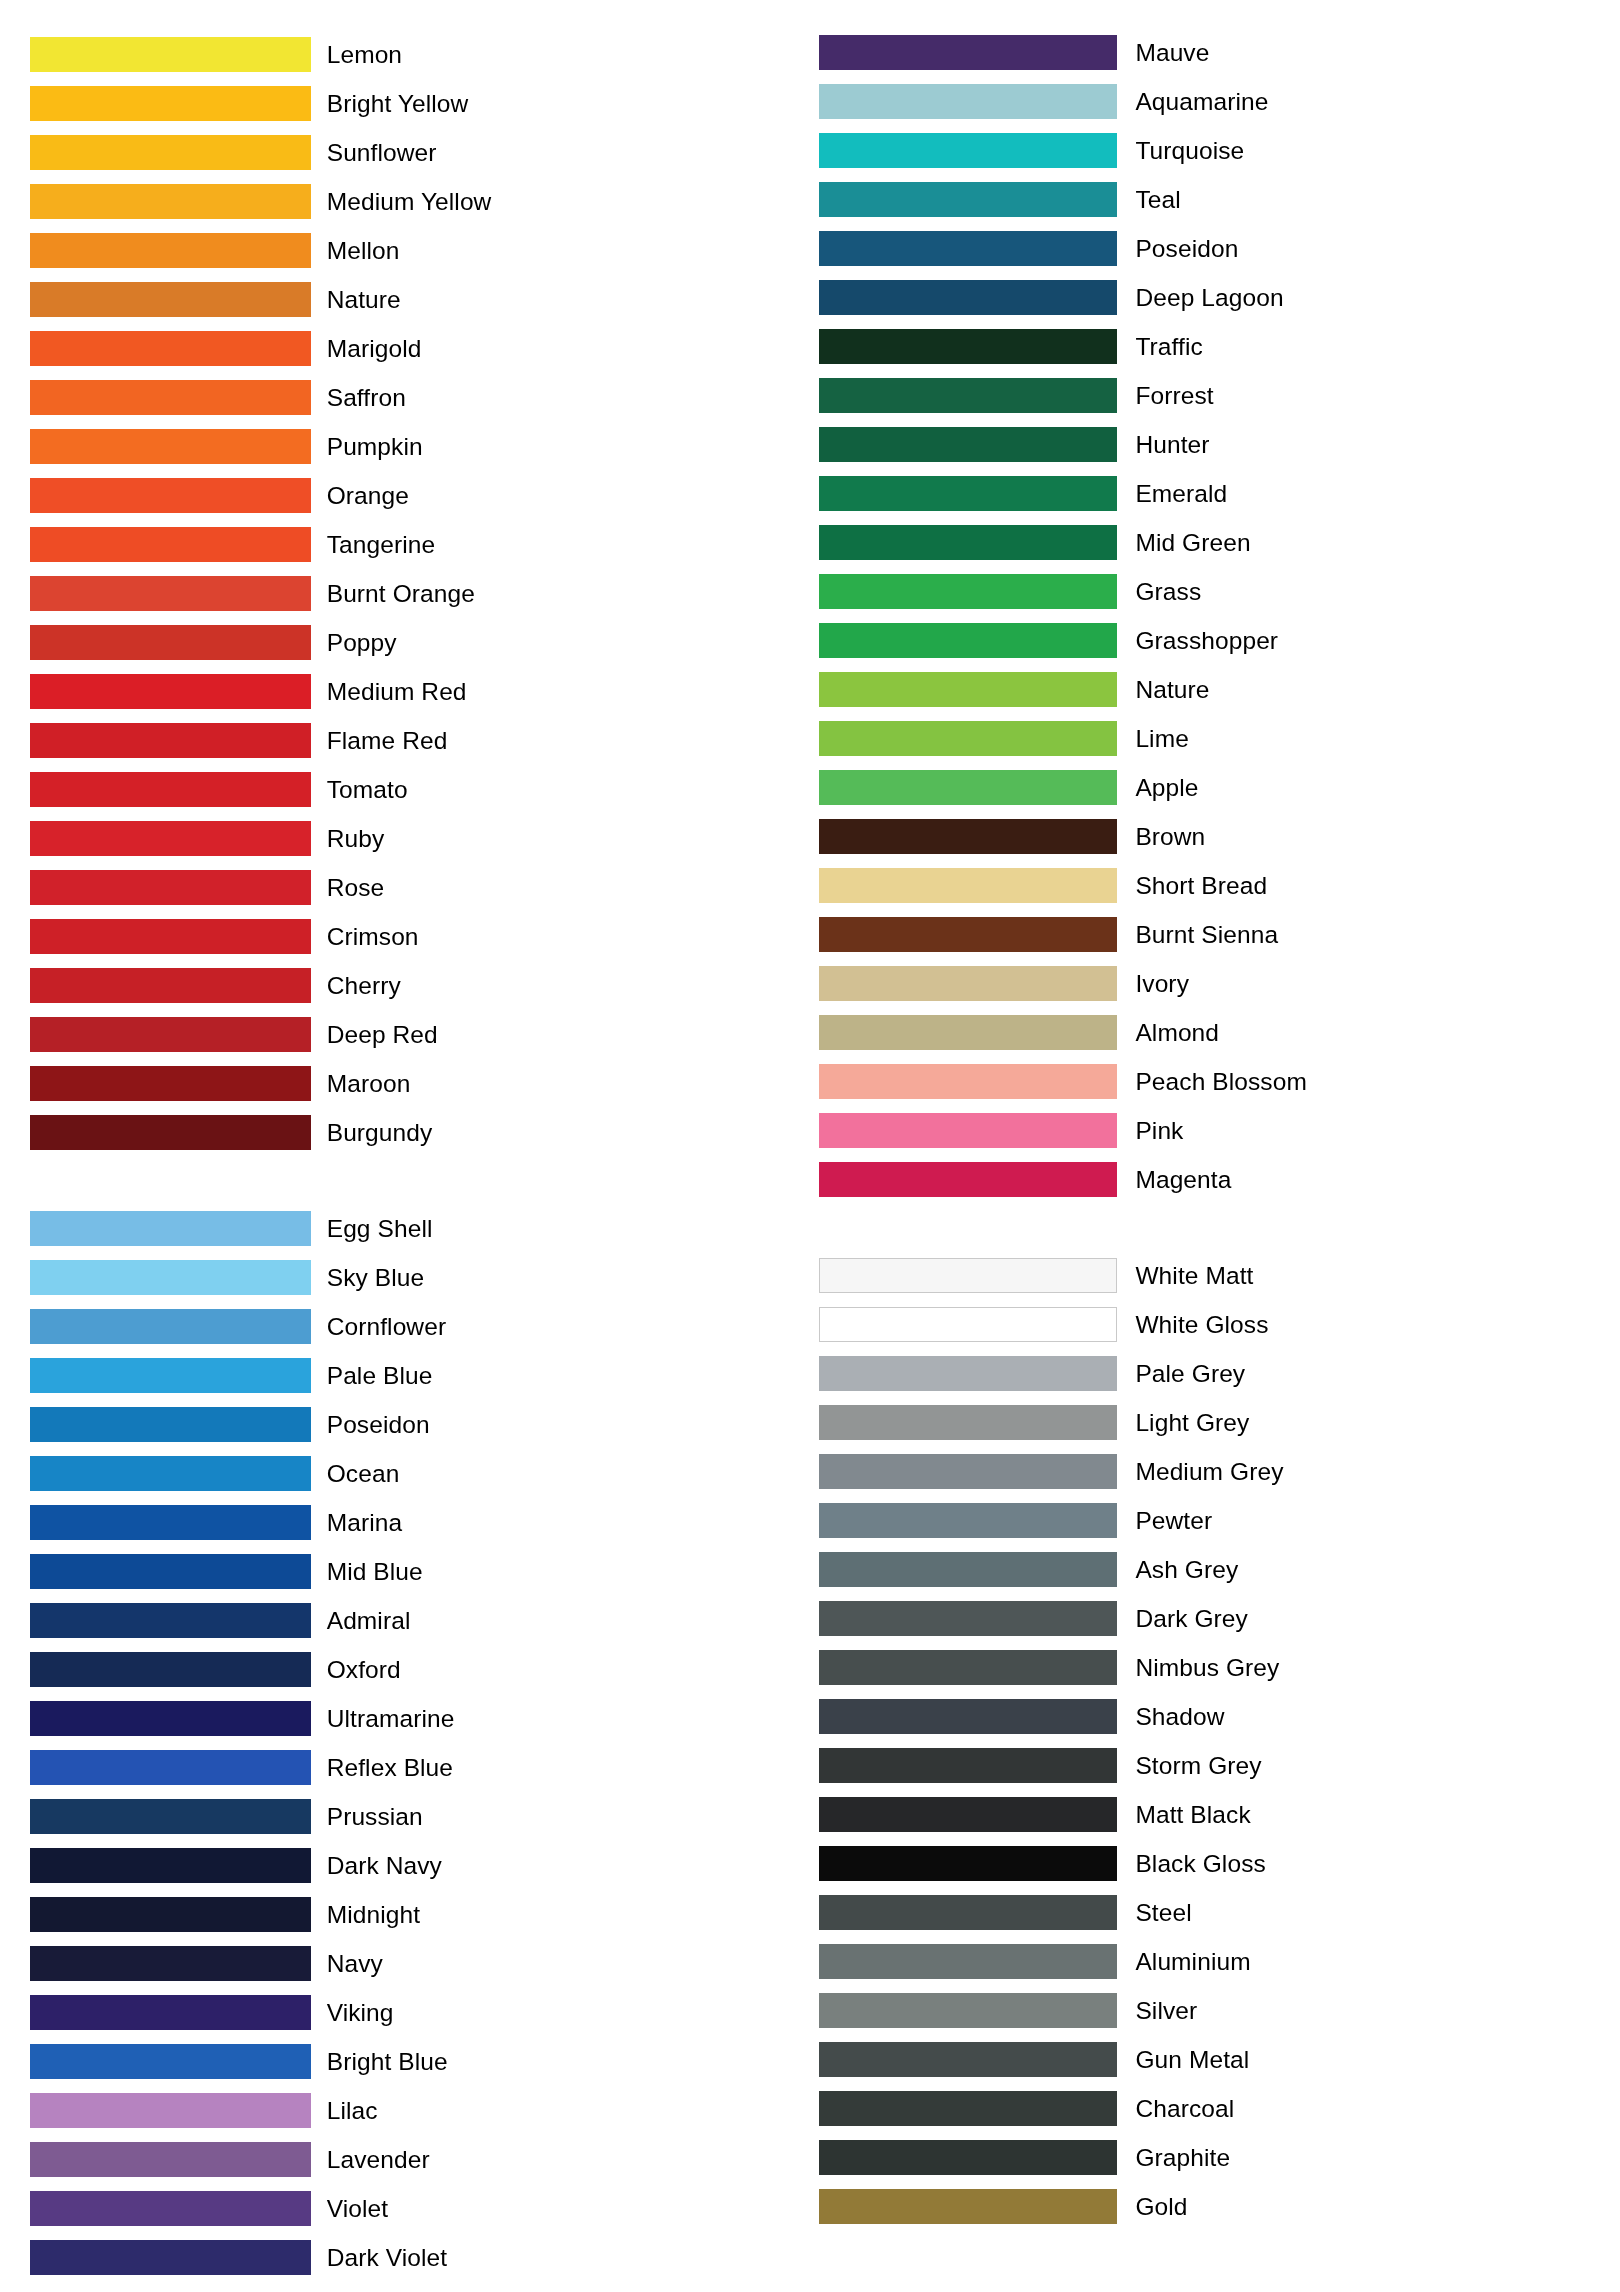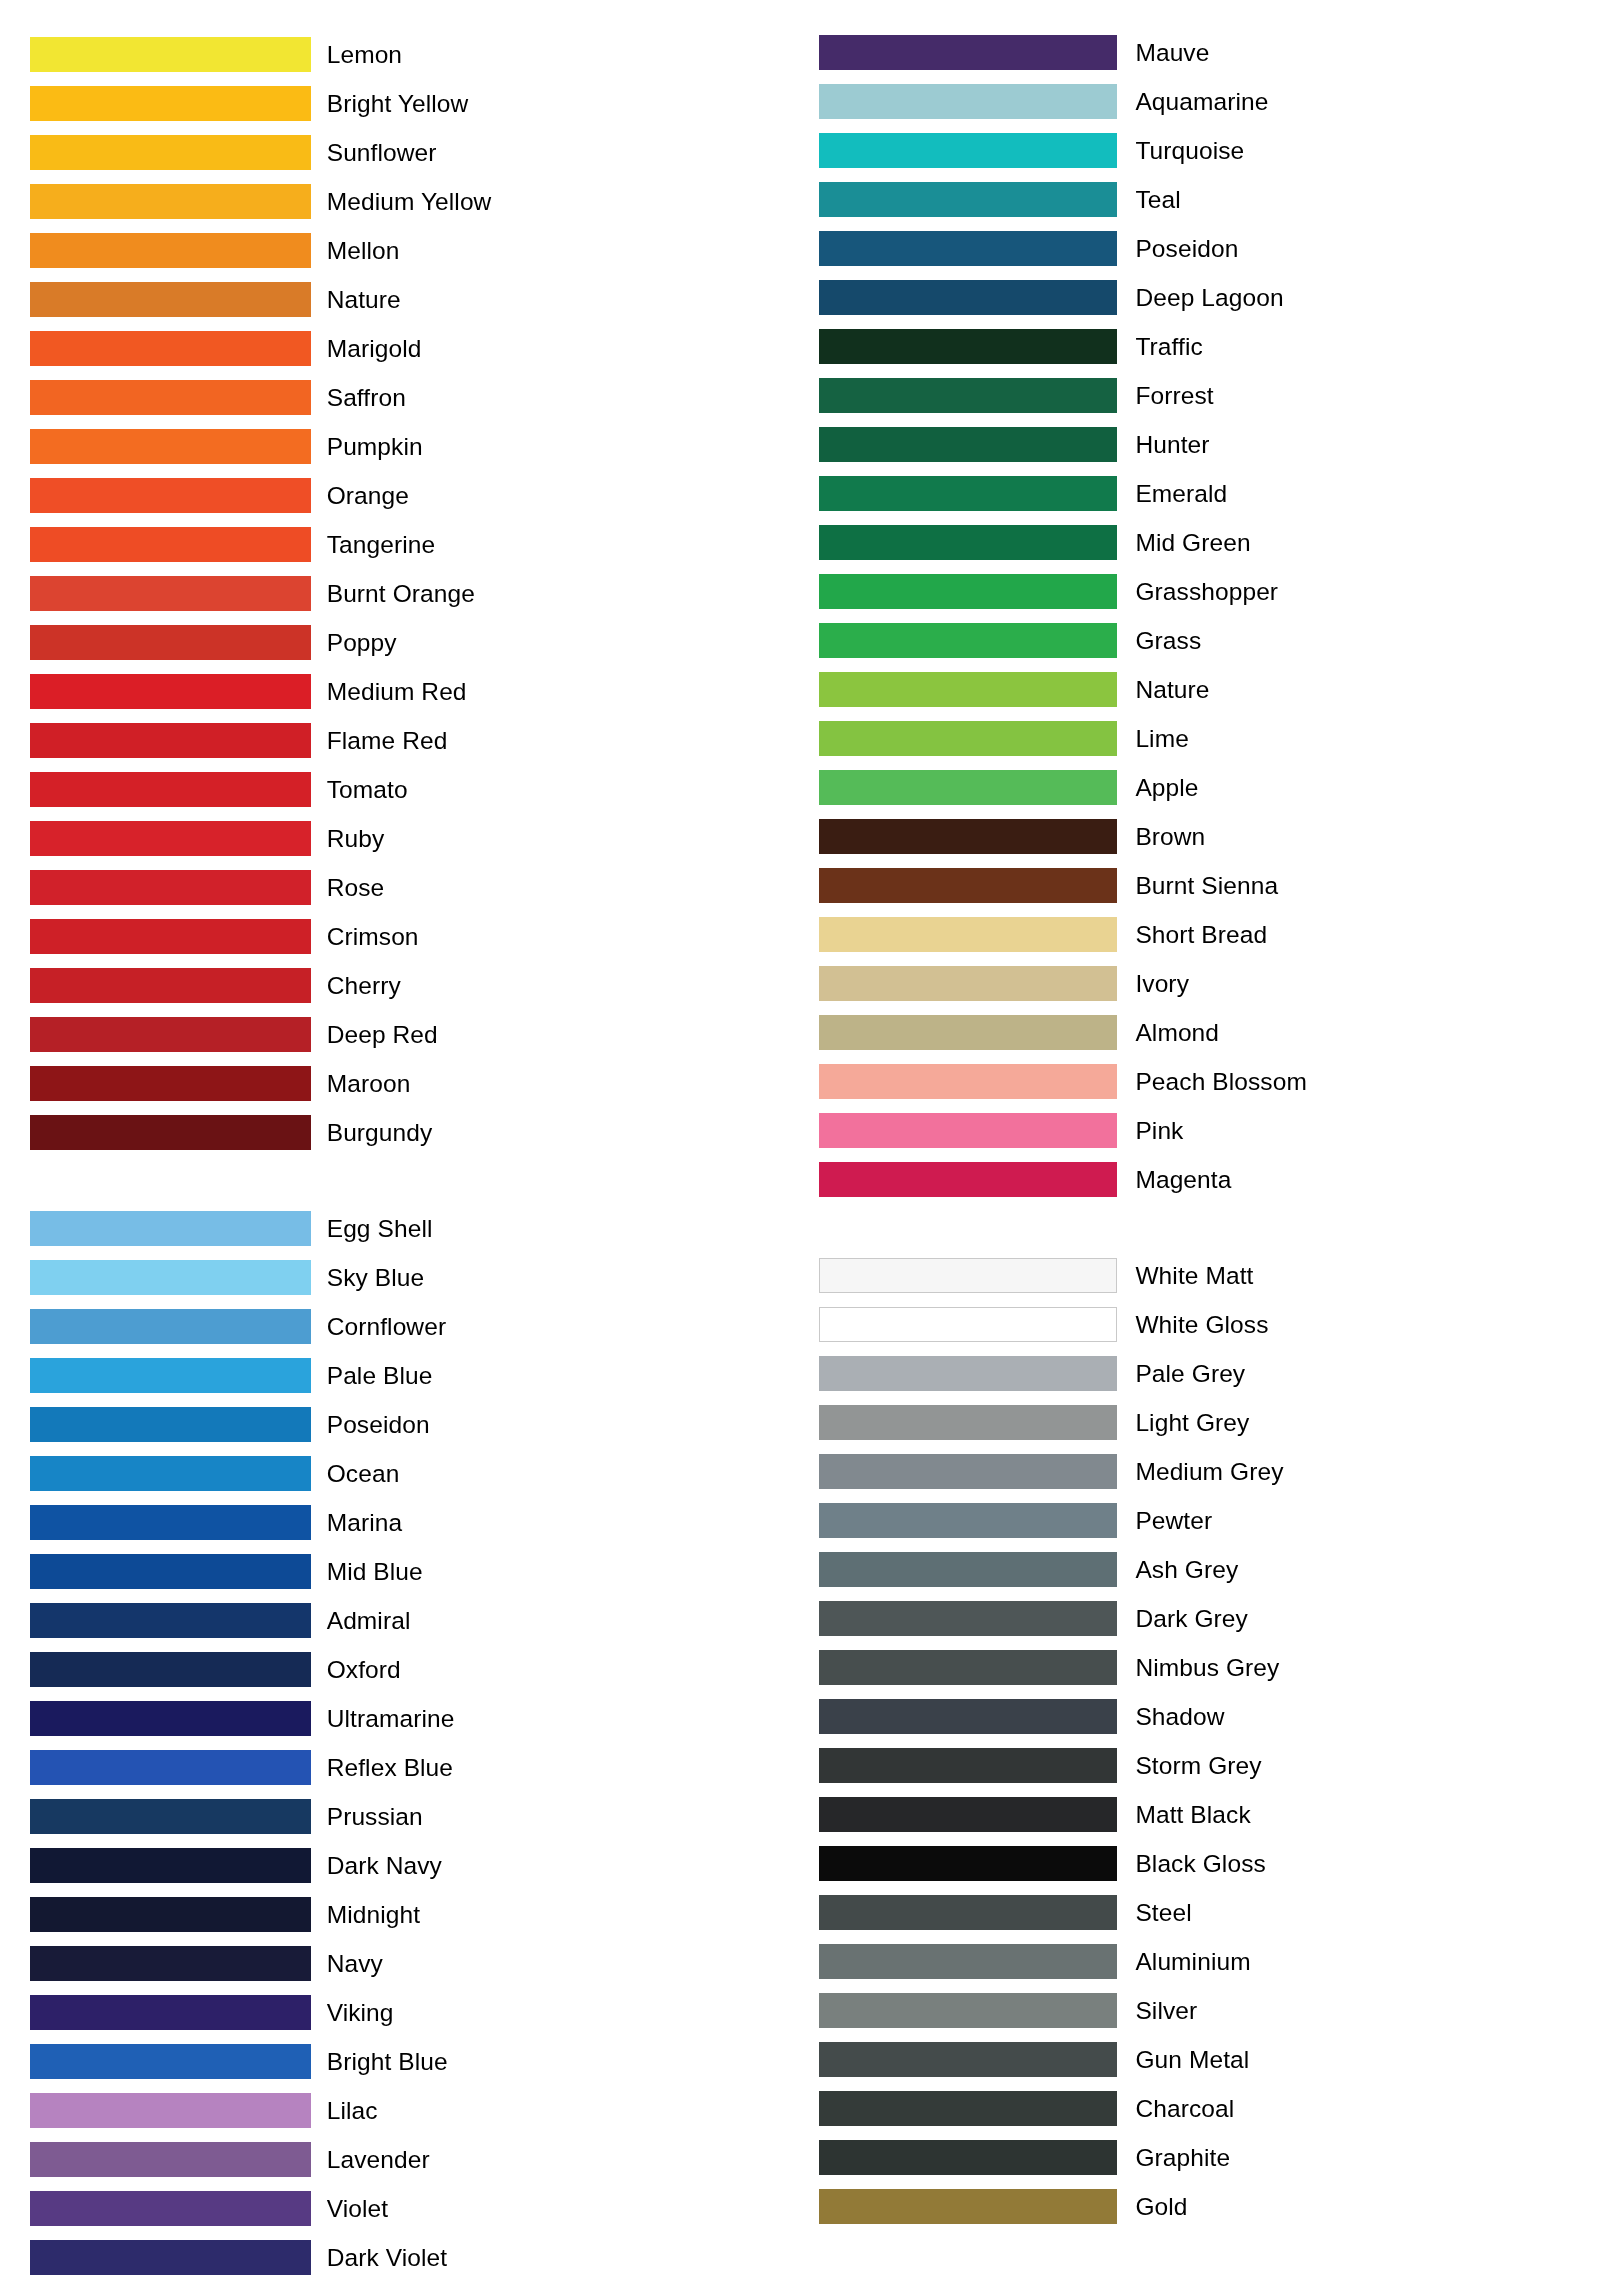--- a/index.html
+++ b/index.html
@@ -295,50 +295,50 @@
           </div>
           <div class="swatch-row">
             <div class="chip" style="background-color: rgb(17, 122, 76);"></div>
             <div class="label">Emerald</div>
           </div>
           <div class="swatch-row">
             <div class="chip" style="background-color: rgb(14, 112, 68);"></div>
             <div class="label">Mid Green</div>
           </div>
           <div class="swatch-row">
+            <div class="chip" style="background-color: rgb(43, 174, 75);"></div>
+            <div class="label">Grass</div>
+          </div>
+          <div class="swatch-row">
             <div class="chip" style="background-color: rgb(34, 167, 74);"></div>
             <div class="label">Grasshopper</div>
           </div>
           <div class="swatch-row">
-            <div class="chip" style="background-color: rgb(43, 174, 75);"></div>
-            <div class="label">Grass</div>
-          </div>
-          <div class="swatch-row">
             <div class="chip" style="background-color: rgb(139, 197, 63);"></div>
             <div class="label">Nature</div>
           </div>
           <div class="swatch-row">
             <div class="chip" style="background-color: rgb(132, 195, 65);"></div>
             <div class="label">Lime</div>
           </div>
           <div class="swatch-row">
             <div class="chip" style="background-color: rgb(85, 187, 88);"></div>
             <div class="label">Apple</div>
           </div>
           <div class="swatch-row">
             <div class="chip" style="background-color: rgb(58, 29, 18);"></div>
             <div class="label">Brown</div>
           </div>
           <div class="swatch-row">
+            <div class="chip" style="background-color: rgb(233, 211, 146);"></div>
+            <div class="label">Short Bread</div>
+          </div>
+          <div class="swatch-row">
             <div class="chip" style="background-color: rgb(107, 50, 25);"></div>
             <div class="label">Burnt Sienna</div>
-          </div>
-          <div class="swatch-row">
-            <div class="chip" style="background-color: rgb(233, 211, 146);"></div>
-            <div class="label">Short Bread</div>
           </div>
           <div class="swatch-row">
             <div class="chip" style="background-color: rgb(210, 192, 147);"></div>
             <div class="label">Ivory</div>
           </div>
           <div class="swatch-row">
             <div class="chip" style="background-color: rgb(189, 179, 136);"></div>
             <div class="label">Almond</div>
           </div>
           <div class="swatch-row">

